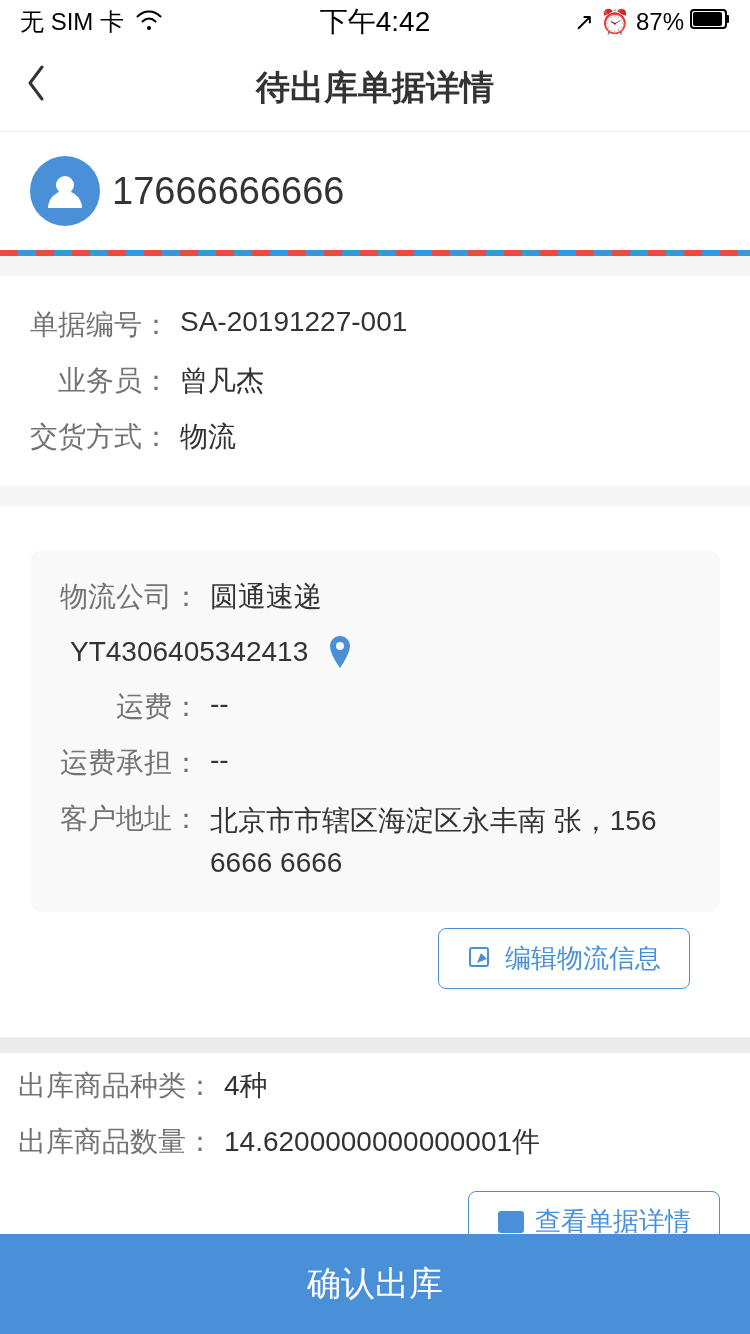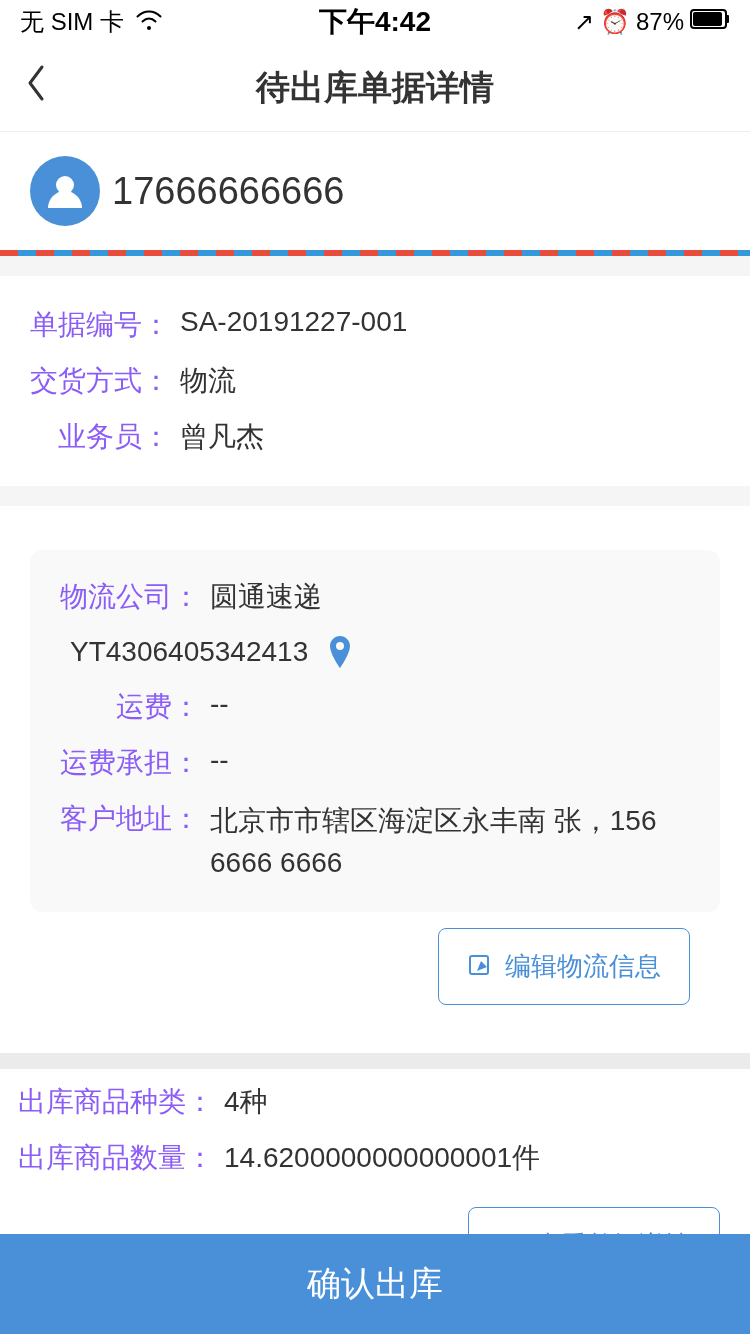--- a/index.html
+++ b/index.html
@@ -20,21 +20,21 @@
       height: 44px;
       background: #fff;
       display: flex;
       align-items: center;
       justify-content: space-between;
       padding: 0 20px;
       font-size: 24px;
       color: #000;
     }
     .status-bar-left { display: flex; align-items: center; gap: 10px; text-align: center; }
-    .status-bar-center { font-size: 28px; font-weight: 700; margin-left: 12px; }
+    .status-bar-center { font-size: 28px; font-weight: 400; margin-left: 12px; }
     .status-bar-right { display: flex; align-items: center; gap: 6px; font-size: 24px; }
 
     
     .nav-bar {
       width: 100%;
       height: 88px;
       background: #fff;
       display: flex;
       align-items: center;
       justify-content: center;
@@ -99,21 +99,21 @@
     }
 
     .field-row {
       display: flex;
       align-items: flex-start;
       margin-bottom: 18px;
     }
     .field-row:last-child { margin-bottom: 0; }
 
     .field-label {
-      color: #8b5cf6;
+      color: #737373;
       font-size: 28px;
       white-space: nowrap;
       min-width: 140px;
       text-align: right;
       flex-shrink: 0;
     }
     .field-value {
       color: #333;
       font-size: 28px;
       margin-left: 10px;
@@ -144,21 +144,21 @@
     
     .action-btn {
       display: flex;
       align-items: center;
       justify-content: flex-end;
       padding: 16px 30px 24px;
     }
     .btn-outline {
       border: 1.5px solid #4a90d9;
       border-radius: 8px;
-      padding: 20px 28px;
+      padding: 12px 28px;
       color: #4a90d9;
       font-size: 26px;
       display: flex;
       align-items: center;
       gap: 10px;
       background: #fff;
       cursor: pointer;
     }
     .btn-outline svg { width: 28px; height: 28px; fill: #4a90d9; }
 
@@ -257,26 +257,26 @@
 </div>
 
 <div class="dashed-divider"></div>
 
 <div class="section">
   <div class="field-row">
     <span class="field-label">单据编号：</span>
     <span class="field-value">SA-20191227-001</span>
   </div>
   <div class="field-row">
+    <span class="field-label">业务员：</span>
+    <span class="field-value">曾凡杰</span>
+  </div>
+  <div class="field-row">
     <span class="field-label">交货方式：</span>
     <span class="field-value">物流</span>
-  </div>
-  <div class="field-row">
-    <span class="field-label">业务员：</span>
-    <span class="field-value">曾凡杰</span>
   </div>
 </div>
 
 <div class="section" style="padding: 24px 30px;">
   <div class="logistics-card">
     <div class="field-row">
       <span class="field-label">物流公司：</span>
       <span class="field-value">圆通速递</span>
     </div>
     <div class="field-row">

